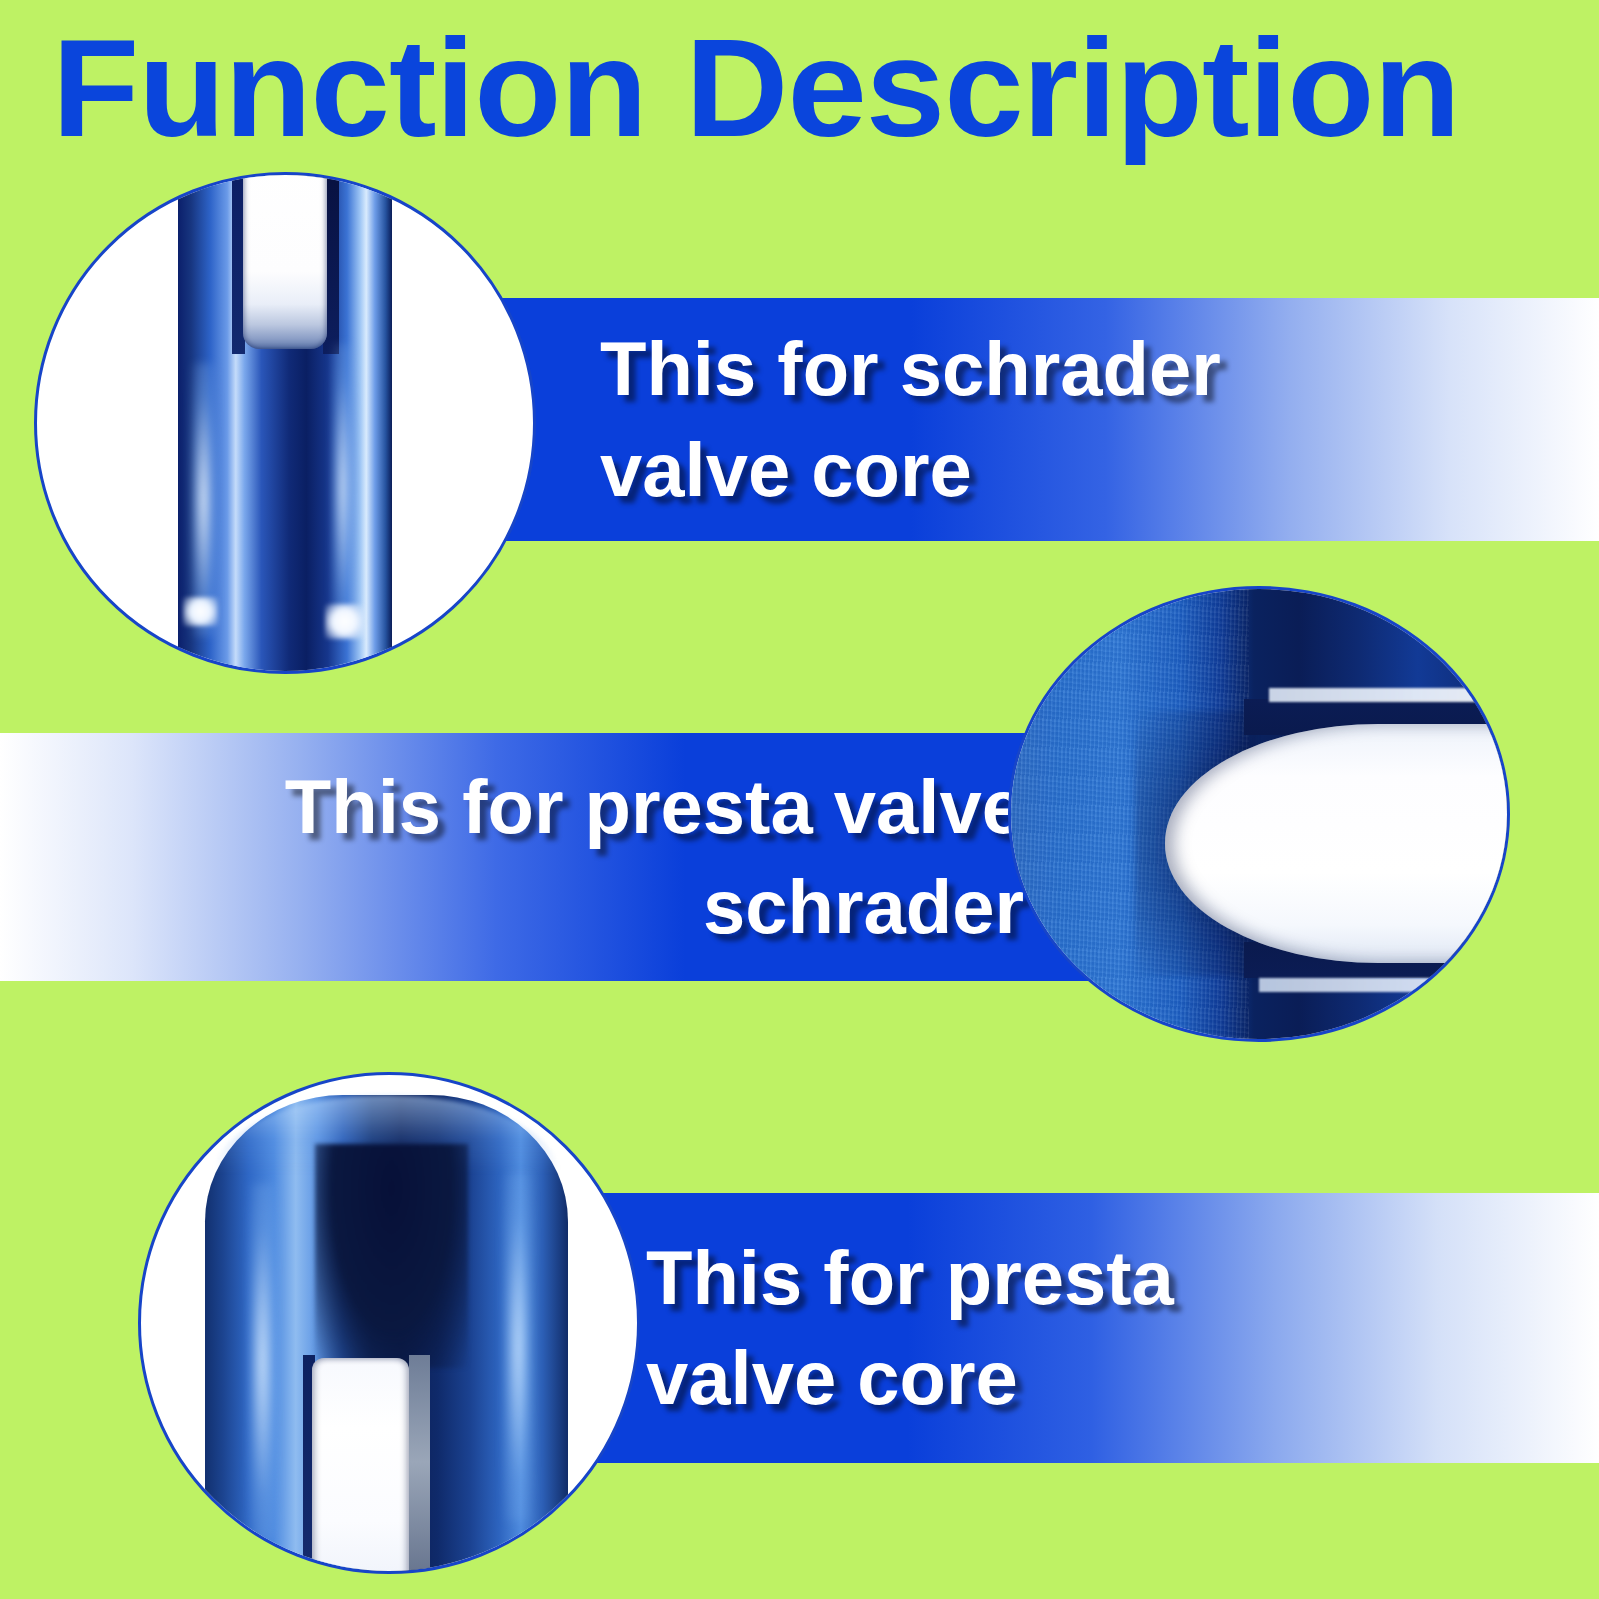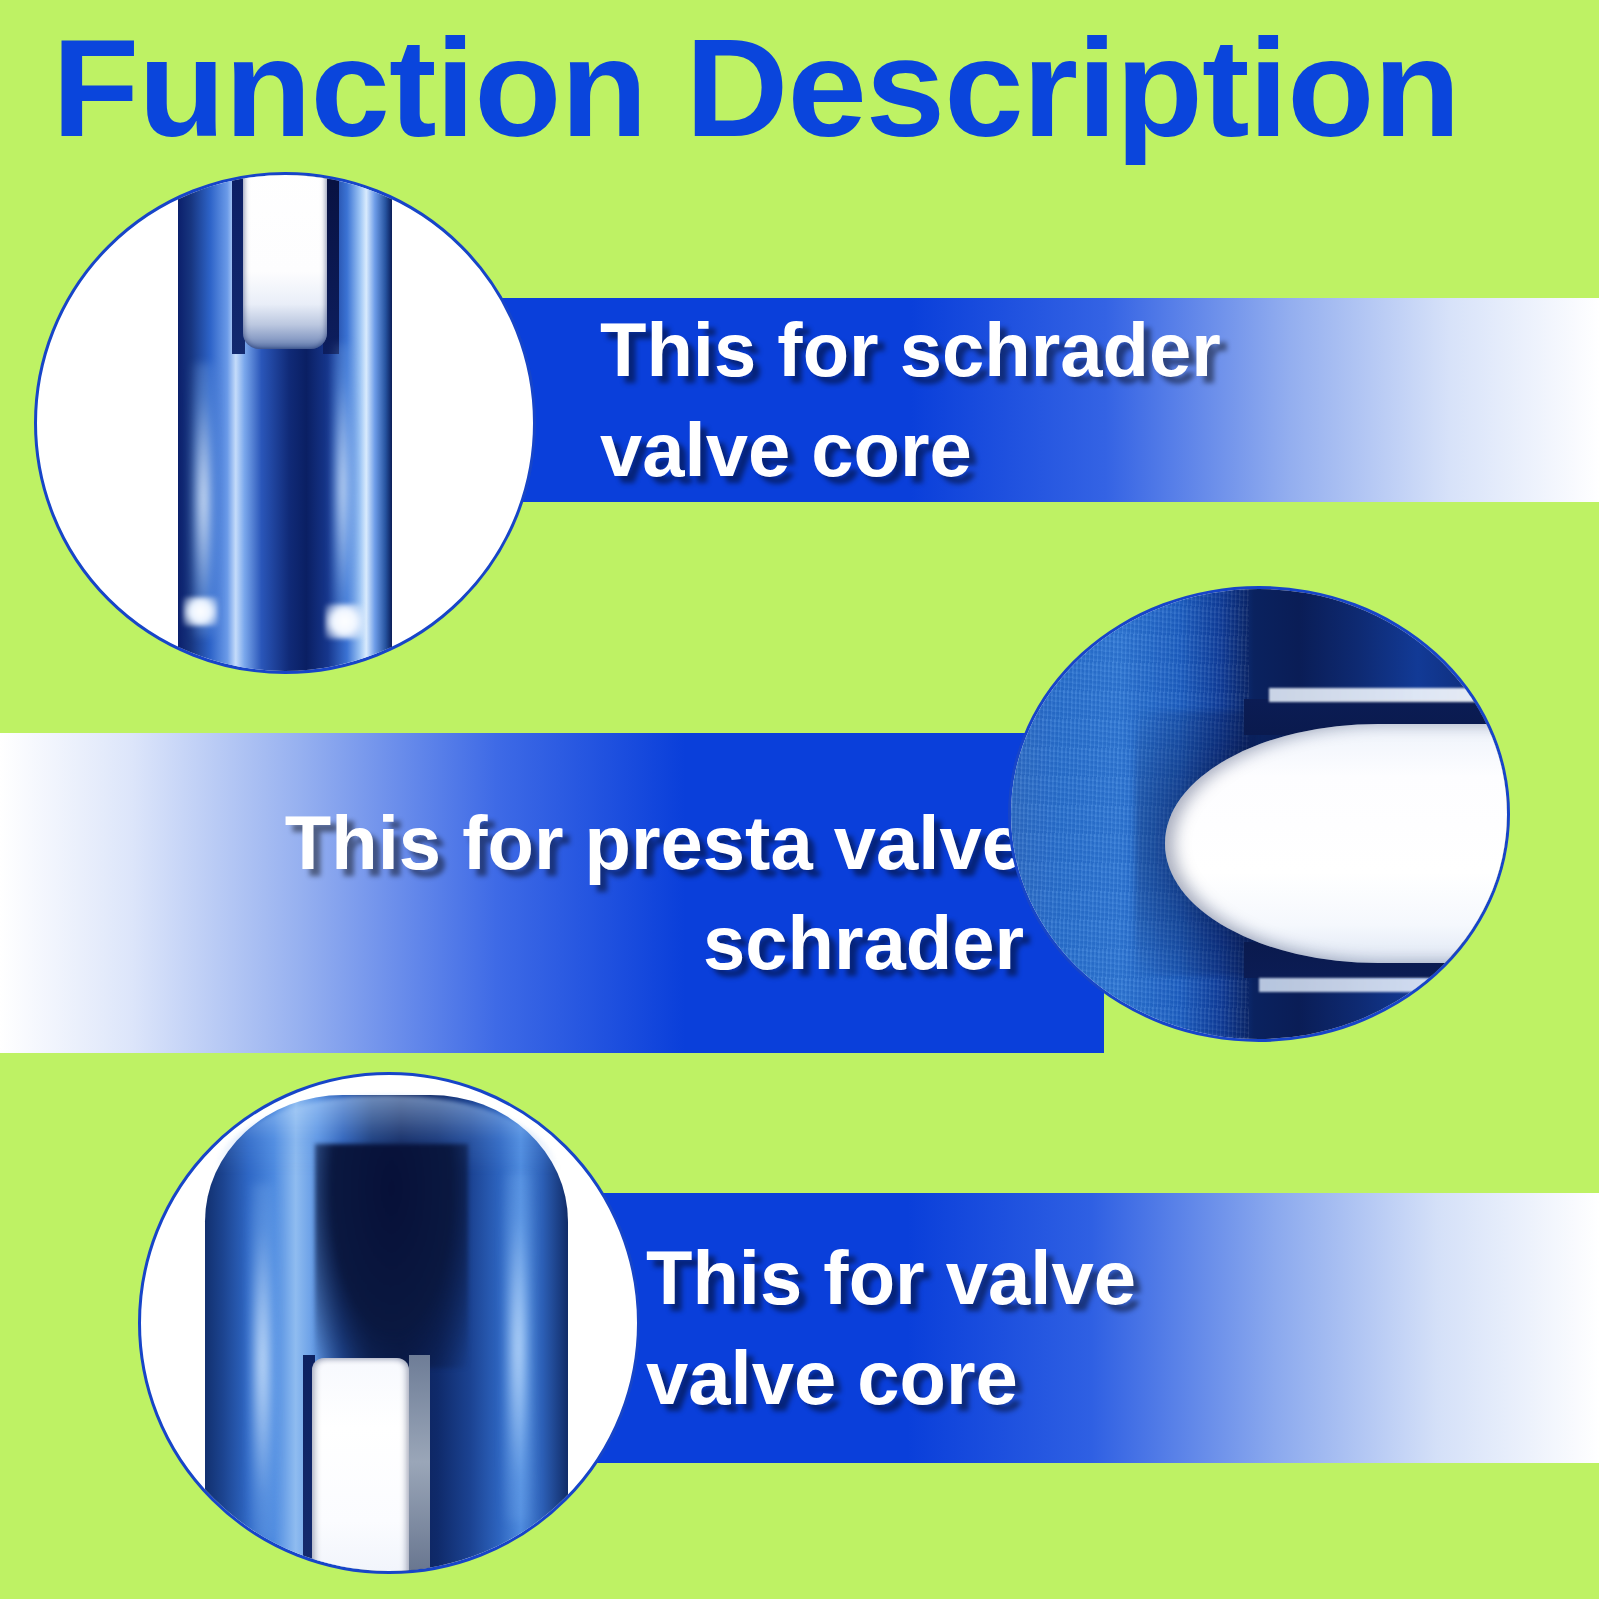--- a/index.html
+++ b/index.html
@@ -53,21 +53,21 @@
     letter-spacing: 0px;
     text-shadow: 7px 7px 5px rgba(0,0,0,0.45);
     z-index: 3;
   }
 
   
   #band-schrader {
     left: 452px;
     top: 298px;
     width: 1147px;
-    height: 204px;
+    height: 243px;
     background: linear-gradient(to right,
                 #0a3fda 0%, #0a3fda 40%, #3463e4 57%,
                 #93aeef 73%, #d7e2f9 87%, #ffffff 100%);
     justify-content: flex-start;
     padding-left: 148px;
   }
   #band-schrader .notch {
     position: absolute;
     left: -258px;
     top: -36px;
@@ -76,21 +76,21 @@
     background: #ffffff;
     border-radius: 50%;
     z-index: 2;
   }
 
   
   #band-extenders {
     left: 0px;
     top: 733px;
     width: 1104px;
-    height: 320px;
+    height: 248px;
     background: linear-gradient(to right,
                 #ffffff 0%, #dce5fa 12%, #97b1f0 27%,
                 #3e6ae6 45%, #0a3fda 62%, #0a3fda 100%);
     justify-content: flex-end;
     padding-right: 80px;
   }
   #band-extenders .notch {
     position: absolute;
     right: -262px;
     top: -40px;
@@ -457,21 +457,21 @@
       <div class="lip-bot"></div>
       <div class="mouth"></div>
       <div class="lip-top-gloss"></div>
       <div class="lip-bot-gloss"></div>
     </div>
   </div>
 
   <div class="band" id="band-presta-core">
     <div class="notch"></div>
     <div class="band-text">
-      <div>This for valve</div>
+      <div>This for presta</div>
       <div>valve core</div>
     </div>
   </div>
 
   <div class="photo-circle" id="photo-presta">
     <div class="photo-inner">
       <div class="cap"></div>
       <div class="cap-top-sheen"></div>
       <div class="cap-core-dark"></div>
       <div class="slot-edge-l"></div>

